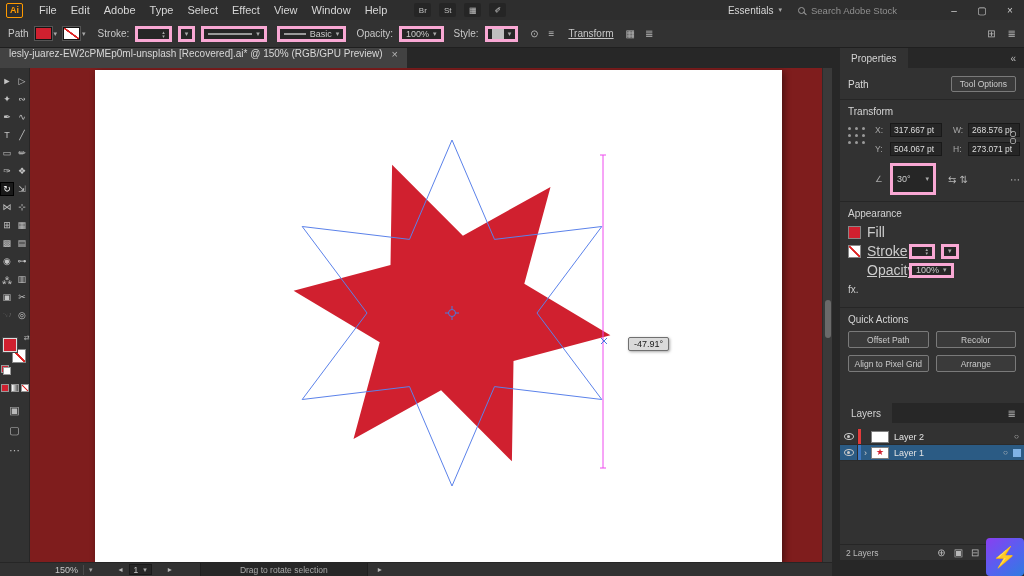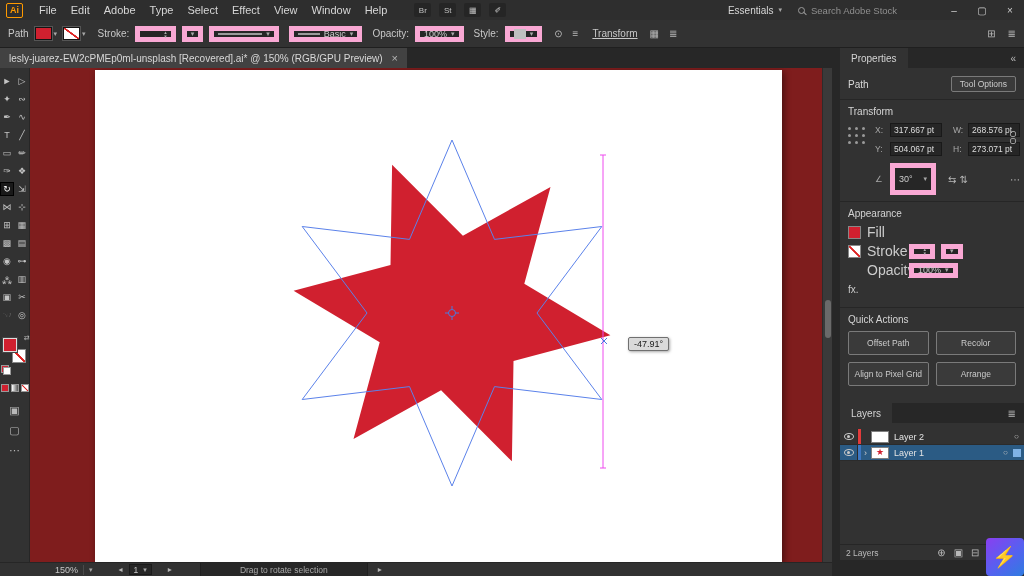--- a/index.html
+++ b/index.html
@@ -24,33 +24,33 @@
   .winbtn{width:28px;height:100%;display:flex;align-items:center;justify-content:center;font-size:10px;color:#ccc;cursor:pointer}
 
   
   .controlbar{position:absolute;left:0;top:20px;width:1024px;height:28px;background:#323232;border-bottom:1px solid #1f1f1f;display:flex;align-items:center;font-size:10px;color:#c8c8c8;padding-left:8px;z-index:19}
   .cb-lbl{margin-right:6px}
   .swatchbtn{display:flex;align-items:center;gap:2px;margin-right:6px;cursor:pointer}
   .sw{width:17px;height:13px;border:1px solid #141414;box-shadow:0 0 0 1px #555}
   .sw.red{background:#d0202f}
   .sw.none{background:linear-gradient(to top right,#fff 44%,#d22 46%,#d22 54%,#fff 56%)}
   .dd{font-size:7px;color:#a8a8a8}
-  .cb-box{height:16px;background:#262626;border:5px solid #f9a8d4;display:flex;align-items:center;padding:0 4px;font-size:9px;color:#ccc;gap:4px;cursor:pointer}
+  .cb-box{height:16px;background:#262626;border:3px solid #f9a8d4;display:flex;align-items:center;padding:0 4px;font-size:9px;color:#ccc;gap:4px;cursor:pointer}
   .stepper-arrows{display:flex;flex-direction:column;font-size:5px;line-height:4px;color:#aaa;font-style:normal}
   .wline{width:44px;height:2px;background:#9a9a9a}
   .bline{width:22px;height:2px;background:#9a9a9a}
   .gap6{margin-left:6px}.gap10{margin-left:10px}
   .cb-icons{display:flex;align-items:center;gap:10px;margin-left:12px}
   .picon{color:#b8b8b8;font-size:10px;cursor:pointer}
   .transform-link{margin-left:14px;text-decoration:underline;cursor:pointer}
   .cb-right{position:absolute;right:8px;top:0;height:100%;display:flex;align-items:center;gap:12px}
 
   
   .tabstrip{position:absolute;left:0;top:48px;width:833px;height:20px;background:#272727;display:flex;z-index:18}
-  .doc-tab{height:20px;background:#424242;display:inline-flex;align-items:center;padding:0 9px;font-size:10px;color:#d8d8d8;cursor:pointer}
+  .doc-tab{height:20px;background:#424242;display:inline-flex;padding:0 9px;font-size:10px;color:#d8d8d8;cursor:pointer}
   .tab-close{margin-left:9px;color:#b5b5b5;font-size:11px;cursor:pointer}
 
   
   .lefttoolbar{position:absolute;left:0;top:68px;width:30px;height:494px;background:#323232;border-right:1px solid #262626;z-index:15;display:flex;flex-direction:column;align-items:center}
   .tools-grid{display:grid;grid-template-columns:14px 14px;gap:4px 1px;padding-top:6px}
   .tool{width:14px;height:14px;display:flex;align-items:center;justify-content:center;font-size:9px;color:#c4c4c4;cursor:pointer}
   .tool.selected{background:#191919;box-shadow:inset 0 0 0 1px #000;color:#fff}
   .swatch-area{position:relative;width:30px;height:30px;margin-top:16px}
   .fill-sw{position:absolute;left:3px;top:0;width:14px;height:14px;background:#d0202f;border:1px solid #dcdcdc;box-shadow:0 0 0 1px #444;cursor:pointer}
   .stroke-sw{position:absolute;left:12px;top:11px;width:14px;height:14px;border:1px solid #888;background:linear-gradient(to top right,#fff 42%,#d22 46%,#d22 54%,#fff 58%);cursor:pointer}
@@ -99,27 +99,27 @@
   .angle-dd{width:46px;height:32px;justify-content:space-between}
   .flipic{margin-left:9px}
   .more-right{margin-left:auto}
   .chain{position:absolute;right:0;top:8px;display:flex;flex-direction:column;gap:1px;align-items:center;cursor:pointer}
   .chain i{width:6px;height:6px;border:1px solid #999;border-radius:2px;display:block}
   .ap-row{display:flex;align-items:center;gap:6px;margin:5px 0;height:14px}
   .ap-swatch{width:13px;height:13px;border:1px solid #888;cursor:pointer;flex:none}
   .ap-swatch.fillred{background:#d0202f}
   .ap-swatch.nonesw{background:linear-gradient(to top right,#fff 42%,#d22 46%,#d22 54%,#fff 58%)}
   .ap-lbl{font-size:14px;color:#ccc;width:36px;cursor:pointer}
-  .ap-lbl.link{}
+  .ap-lbl.link{text-decoration:underline}
   .ap-row .cb-box{height:15px}
   .wbox{width:26px;justify-content:flex-end}
   .indent{margin-left:19px}
   .fx{font-size:10px;color:#ccc;cursor:pointer}
   .qa-grid{display:grid;grid-template-columns:1fr 1fr;gap:7px}
-  .qa-btn{height:24px;border:1px solid #7a7a7a;border-radius:2px;background:#3a3a3a;color:#ccc;font-size:8.5px;display:flex;align-items:center;justify-content:center;cursor:pointer;white-space:nowrap;padding:0 2px}
+  .qa-btn{height:17px;border:1px solid #7a7a7a;border-radius:2px;background:#3a3a3a;color:#ccc;font-size:8.5px;display:flex;align-items:center;justify-content:center;cursor:pointer;white-space:nowrap;padding:0 2px}
 
   
   .layers{position:absolute;top:355px;left:0;right:0;height:157px;display:flex;flex-direction:column;background:#323232}
   .layers-list{flex:1;padding-top:6px;background:#323232}
   .layer-row{height:16px;display:flex;align-items:center;font-size:9px;color:#e4e4e4;border-bottom:1px solid #2b2b2b;cursor:pointer}
   .layer-row.selected{background:#2b5b84}
   .eye-cell{width:18px;height:100%;border-right:1px solid #2b2b2b;display:flex;align-items:center;justify-content:center;cursor:pointer}
   .eye{width:10px;height:7px;border:1px solid #c8c8c8;border-radius:50%;display:flex;align-items:center;justify-content:center}
   .eye i{width:3px;height:3px;background:#c8c8c8;border-radius:50%}
   .layer-colorbar{width:3px;height:100%;flex:none}

